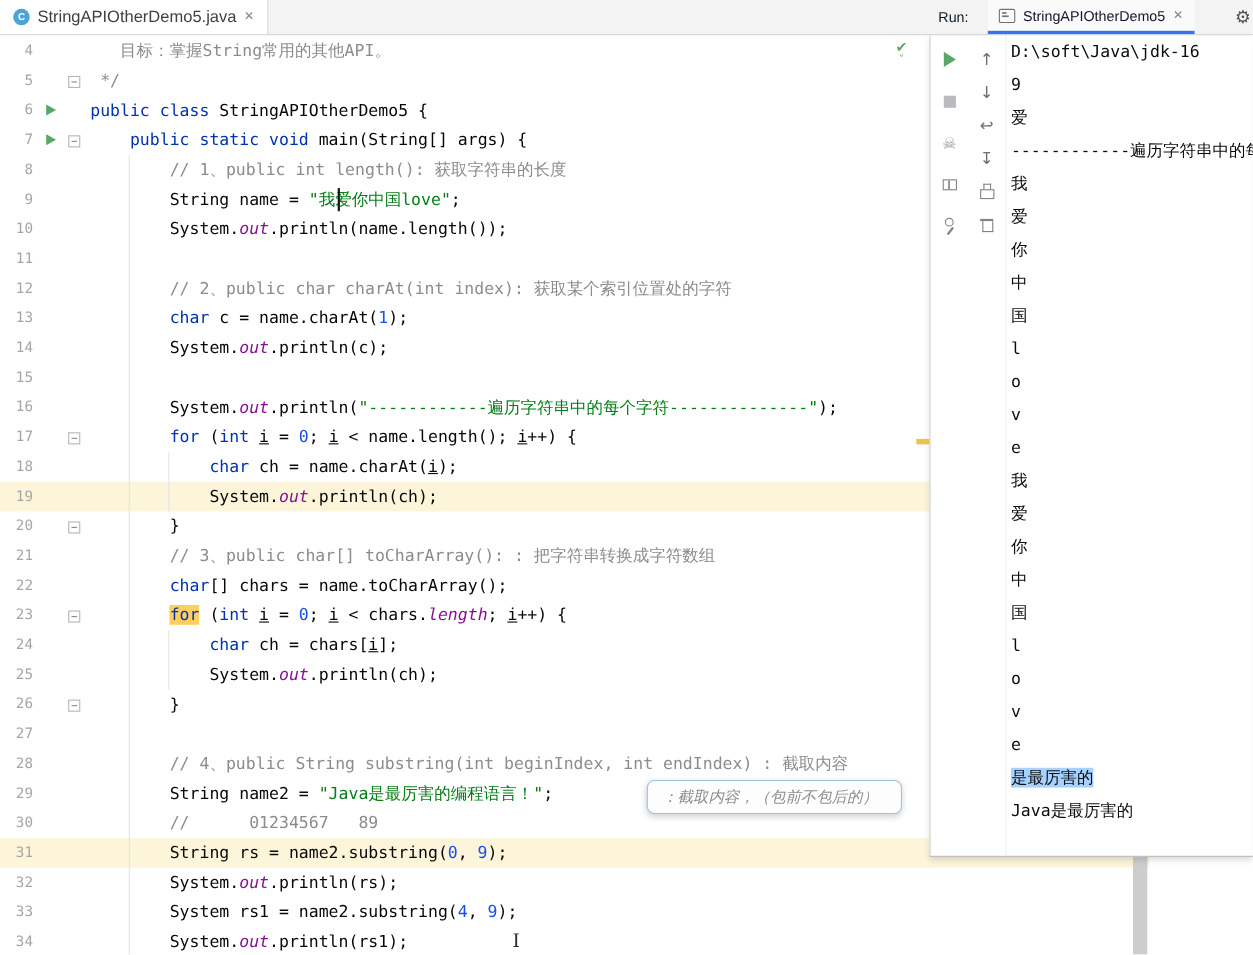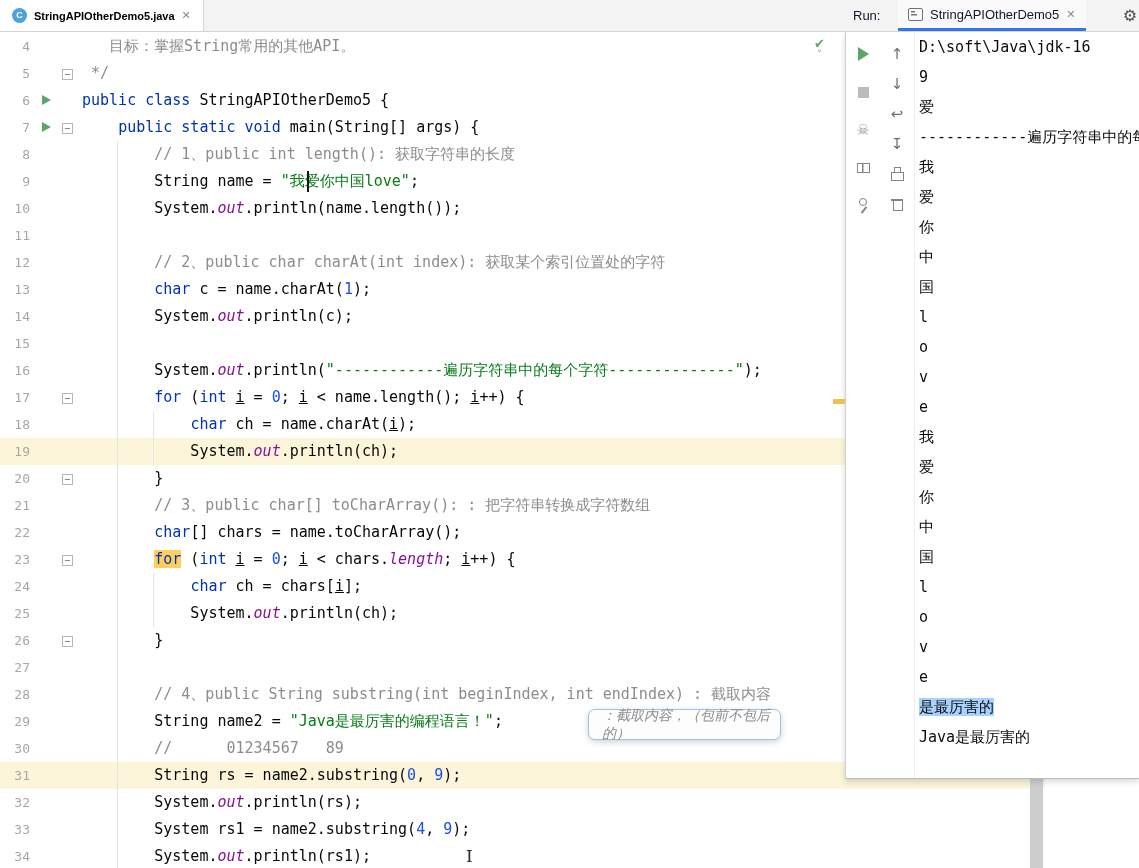--- a/index.html
+++ b/index.html
@@ -3,21 +3,21 @@
 <meta charset="utf-8">
 <style>
   html,body{margin:0;padding:0;background:#fff;}
   #stage{position:relative;width:1139px;height:868px;overflow:hidden;background:#fff;
          font-family:"Liberation Sans","DejaVu Sans",sans-serif;}
   
   #tabbar{position:absolute;left:0;top:0;width:1139px;height:31px;background:#f3f3f3;
           border-bottom:1px solid #d4d4d4;z-index:20;}
   .file-tab{position:absolute;left:0;top:0;height:31px;background:#fff;border-right:1px solid #d6d6d6;
             display:flex;align-items:center;gap:7px;padding:0 12px;}
-  .file-tab .label{font-size:11px;color:#000000;font-weight:bold;}
+  .file-tab .label{font-size:15px;color:#404040;}
   .class-icon{width:15px;height:15px;border-radius:50%;background:#4da2d8;color:#fff;
               font-weight:bold;font-size:9px;line-height:15px;text-align:center;}
   .close-x{color:#898989;font-size:11px;line-height:11px;cursor:default;}
   .run-label{position:absolute;left:853px;top:0;height:31px;line-height:31px;font-size:13px;color:#0f172a;}
   .run-tab{position:absolute;left:898px;top:0;height:28px;display:flex;align-items:center;gap:7px;
            padding:0 10px;border-bottom:3px solid var(--accent,#3574F0);background:#fafafa;}
   .run-tab .label{font-size:13px;font-weight:normal;color:#0f172a;}
   .console-icon{width:13px;height:11px;border:1.5px solid #6f7377;border-radius:2px;
       background:linear-gradient(#6f7377,#6f7377) 2px 2px/4px 1.5px no-repeat,
                  linear-gradient(#6f7377,#6f7377) 2px 5px/6px 1.5px no-repeat;}
@@ -48,21 +48,21 @@
   .sg-u{color:#080808;text-decoration:underline;}
   .sg-kh{color:var(--keyword,#0033B3);background:var(--word_highlight,#FFCF5E);}
   #caret{position:absolute;left:307px;top:139px;width:2px;height:21px;background:#151515;z-index:4;}
   #inspect-widget{position:absolute;left:814px;top:6px;z-index:5;display:flex;flex-direction:column;
                   align-items:center;line-height:11px;color:var(--run_green,#59A869);
                   font-family:"DejaVu Sans",sans-serif;}
   #inspect-widget .chk{font-size:13px;}
   #inspect-widget .chev{font-size:10px;color:#74a874;}
   #scroll-thumb{position:absolute;left:1030px;top:747px;width:13px;height:89px;background:#cdcdcd;z-index:5;}
   
-  #tooltip{position:absolute;left:588px;top:709px;width:193px;height:31px;background:#fdfdfd;
+  #tooltip{position:absolute;left:588px;top:709px;width:232px;height:31px;background:#fdfdfd;
            border:1px solid #9cc3e5;border-radius:7px;box-shadow:0 2px 6px rgba(0,0,0,.18);
            z-index:8;display:flex;align-items:center;padding-left:13px;box-sizing:border-box;
            font-family:"DejaVu Sans Mono",monospace;font-size:14px;font-style:italic;color:#8c8c8c;}
   #stripe-mark{position:absolute;left:833px;top:399px;width:12px;height:5px;background:#edc24c;z-index:7;}
   
   #console{position:absolute;left:845px;top:32px;width:294px;height:747px;background:#fff;
            border-left:1px solid #cfcfcf;border-bottom:1px solid #bbb;
            box-shadow:0 3px 6px rgba(0,0,0,.15);z-index:6;box-sizing:border-box;overflow:hidden;}
   #tb-left{position:absolute;left:0;top:0;bottom:0;width:34px;display:flex;flex-direction:column;
            align-items:center;padding-top:10px;gap:14px;}

